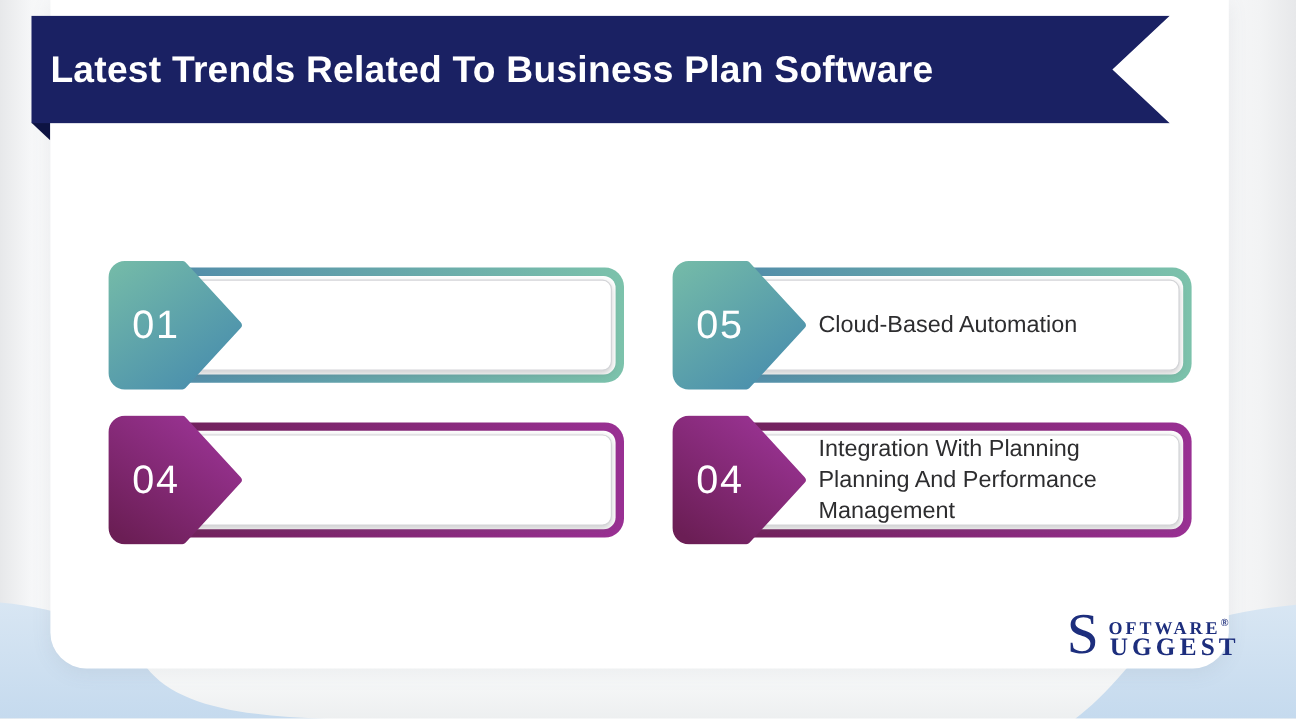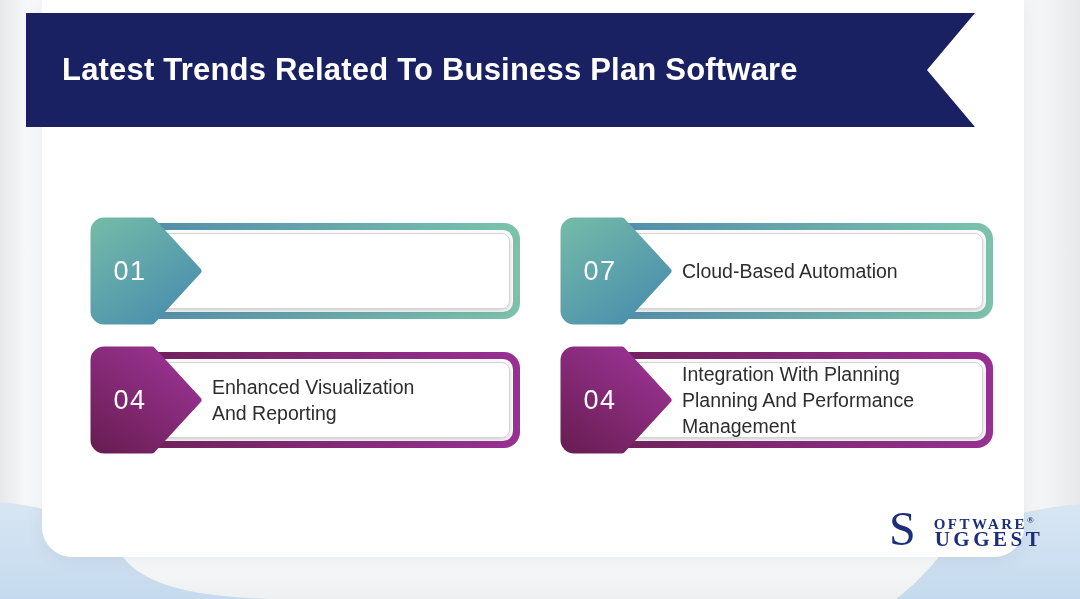--- a/index.html
+++ b/index.html
@@ -12,24 +12,24 @@
     position:absolute;left:0;right:0;top:553px;height:46px;
     background:linear-gradient(180deg,#fafbfb 0%,#edeff0 100%);
   }
   .deco-svg{position:absolute;left:0;top:0;width:1080px;height:599px;}
   .main-card{
     position:absolute;left:42px;top:0;width:982px;height:557px;
     background:var(--card-white);border-radius:0 0 30px 30px;
     box-shadow:0 3px 16px rgba(100,110,125,0.10);
   }
   .ribbon{
-    position:absolute;left:26px;top:13px;width:949px;height:114px;
+    position:absolute;left:26px;top:13px;width:949px;height:90px;
     background:var(--banner-navy);
     clip-path:polygon(0 0,100% 0,calc(100% - 48px) 50%,100% 100%,0 100%);
-    display:flex;align-items:center;box-sizing:border-box;padding-left:36px;
+    display:flex;align-items:center;box-sizing:border-box;padding-left:16px;
   }
   .ribbon-title{
     color:#ffffff;font-size:31px;font-weight:700;letter-spacing:0.2px;white-space:nowrap;
   }
   .ribbon-fold{
     position:absolute;left:26px;top:102px;width:16px;height:15px;
     background:var(--banner-fold);
     clip-path:polygon(0 0,100% 0,100% 100%);
   }
   .item{position:absolute;width:424px;height:96px;}
@@ -40,35 +40,35 @@
   .mid{background:#ffffff;border-radius:10px;height:100%;padding:3px;box-sizing:border-box;}
   .inner{
     background:#ffffff;border:1px solid #d3d4d7;border-radius:8px;height:100%;box-sizing:border-box;
     box-shadow:0 2px 5px rgba(95,95,100,0.30);
   }
   .badge{position:absolute;left:-6px;top:-6px;width:112px;height:108px;}
   .badge svg{position:absolute;left:0;top:0;display:block;}
   .badge .num{
     position:absolute;left:0;top:0;width:80px;height:100%;
     display:flex;align-items:center;justify-content:center;
-    color:#ffffff;font-size:27px;font-weight:500;letter-spacing:1.5px;
+    color:#ffffff;font-size:33px;font-weight:500;letter-spacing:1.5px;
   }
   .label{
     position:absolute;left:116px;top:0;bottom:0;width:290px;
     display:flex;align-items:center;
     color:var(--text-dark);font-size:19.5px;line-height:26px;font-weight:500;
     white-space:pre-line;
   }
   .logo{
     position:absolute;left:889px;top:505px;width:130px;height:48px;
     display:flex;align-items:center;color:var(--logo-navy);
     font-family:"Liberation Serif",serif;
   }
   .logo-s{font-size:48px;line-height:42px;font-weight:400;}
-  .logo-col{display:flex;flex-direction:column;margin-left:18px;}
+  .logo-col{display:flex;flex-direction:column;margin-left:8px;}
   .logo-top{font-size:15px;letter-spacing:2.5px;font-weight:600;line-height:16px;}
   .logo-top sup{font-size:9px;letter-spacing:0;vertical-align:6px;}
   .logo-bottom{font-size:21px;letter-spacing:3.5px;font-weight:600;line-height:15px;padding-left:1px;}
   .defs-holder{position:absolute;width:0;height:0;}
 </style>
 </head>
 <body>
 
 <div class="stage">
 
@@ -120,39 +120,37 @@
   <div class="item teal col2" style="left:566px;top:223px;">
     <div class="frame">
       <div class="mid">
           <div class="inner"></div>
         </div>
     </div>
     <div class="badge">
       <svg width="112" height="108" viewBox="0 0 112 108">
         <path d="M14,4 H62 L108,54 L62,104 H14 A10,10 0 0 1 4,94 V14 A10,10 0 0 1 14,4 Z" fill="url(#tealBadgeGrad)" stroke="url(#tealBadgeGrad)" stroke-width="7" stroke-linejoin="round"></path>
       </svg>
-      <span class="num">07</span>
+      <span class="num">05</span>
     </div>
     <div class="label">Cloud-Based Automation</div>
   </div>
 
   <div class="item purple" style="left:96px;top:352px;">
     <div class="frame">
       <div class="mid">
           <div class="inner"></div>
         </div>
     </div>
     <div class="badge">
       <svg width="112" height="108" viewBox="0 0 112 108">
         <path d="M14,4 H62 L108,54 L62,104 H14 A10,10 0 0 1 4,94 V14 A10,10 0 0 1 14,4 Z" fill="url(#purpleBadgeGrad)" stroke="url(#purpleBadgeGrad)" stroke-width="7" stroke-linejoin="round"></path>
       </svg>
       <span class="num">04</span>
     </div>
-    <div class="label">Enhanced Visualization
-And Reporting</div>
   </div>
 
   <div class="item purple col2" style="left:566px;top:352px;">
     <div class="frame">
       <div class="mid">
           <div class="inner"></div>
         </div>
     </div>
     <div class="badge">
       <svg width="112" height="108" viewBox="0 0 112 108">

